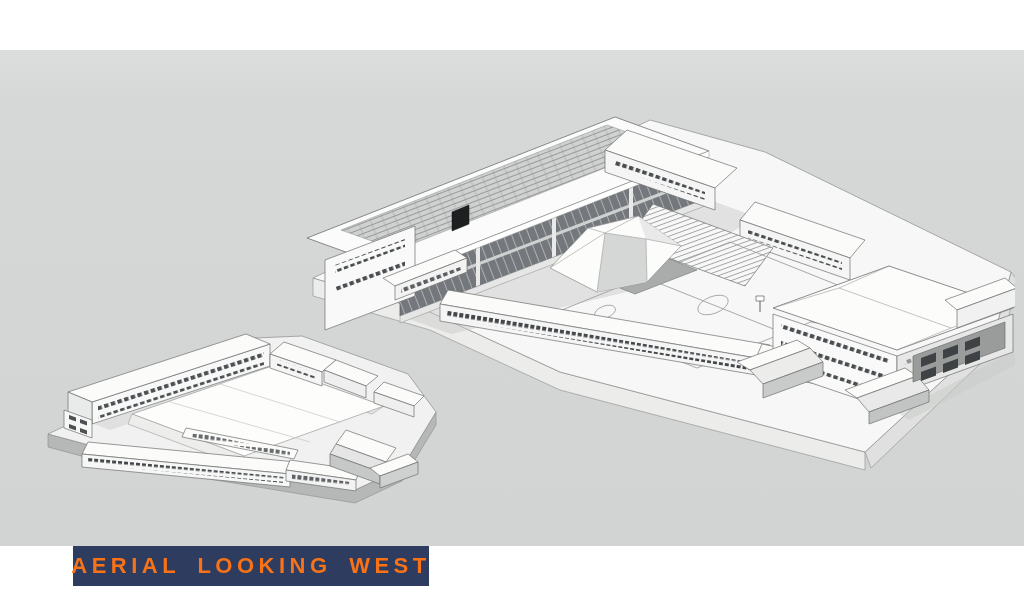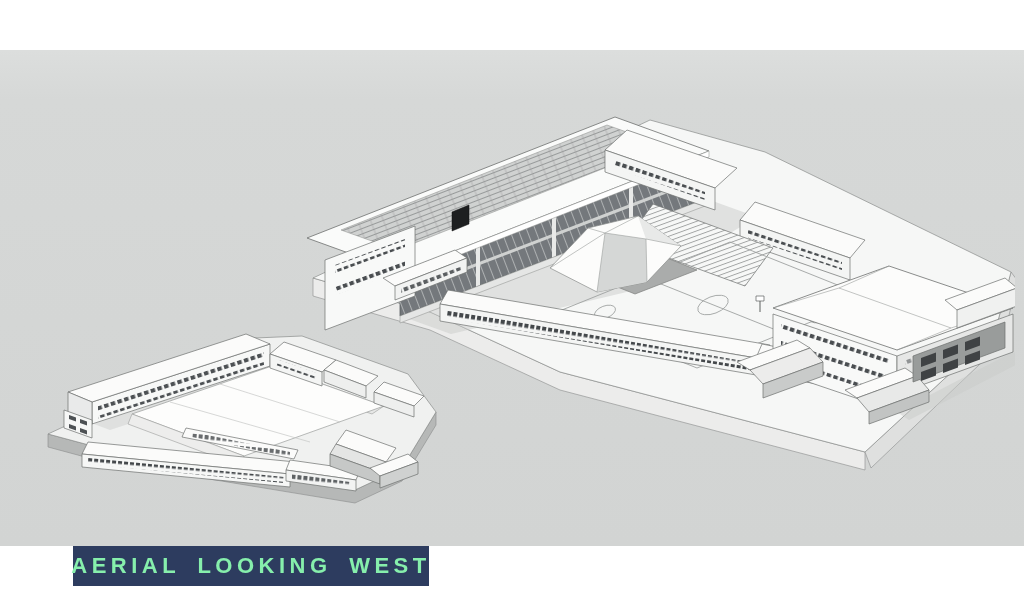--- a/index.html
+++ b/index.html
@@ -268,15 +268,15 @@
       <polygon points="652,210 712,188 712,206 652,228" fill="#f0f1f0" stroke="#6d706f" stroke-width="0.7"></polygon>
     </g>
   </svg>
 
   <div class="render-label label-existing" style="color: rgb(255, 255, 255);">Existing</div>
   <div class="render-label label-proposed" style="color: rgb(255, 255, 255);">Proposed</div>
 </div>
 
 <div class="bottom-margin"></div>
 
-<div class="title-banner" style="background: rgb(45, 60, 95); color: #86efac; align-items: center;">
+<div class="title-banner" style="background: rgb(45, 60, 95); color: #f97316; align-items: center;">
   <span>AERIAL LOOKING WEST</span>
 </div>
 
 </body></html>

